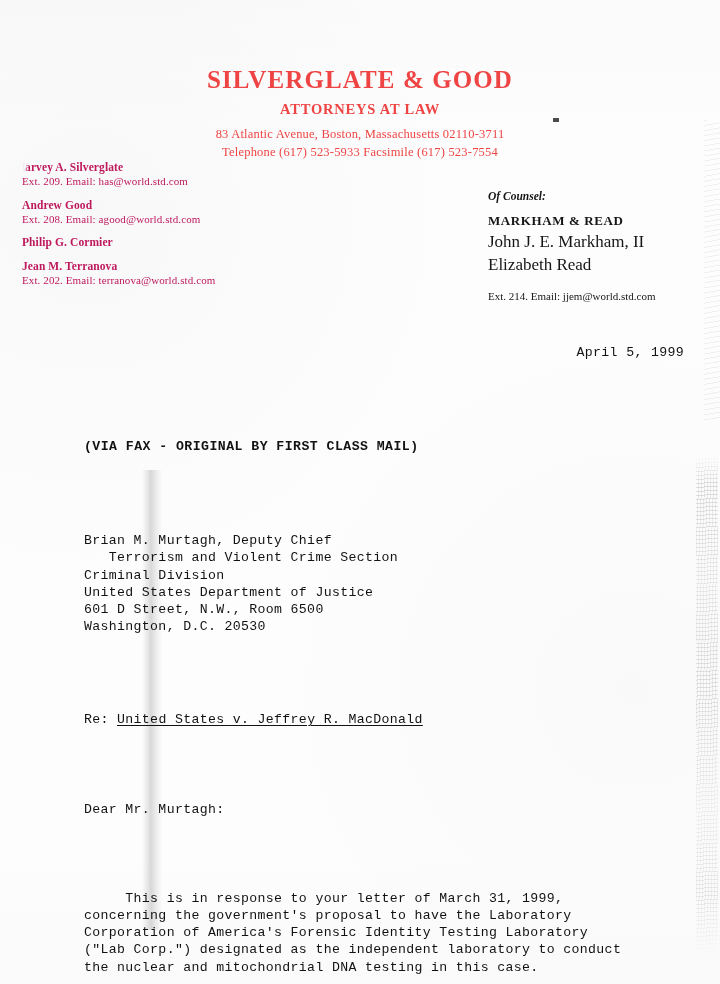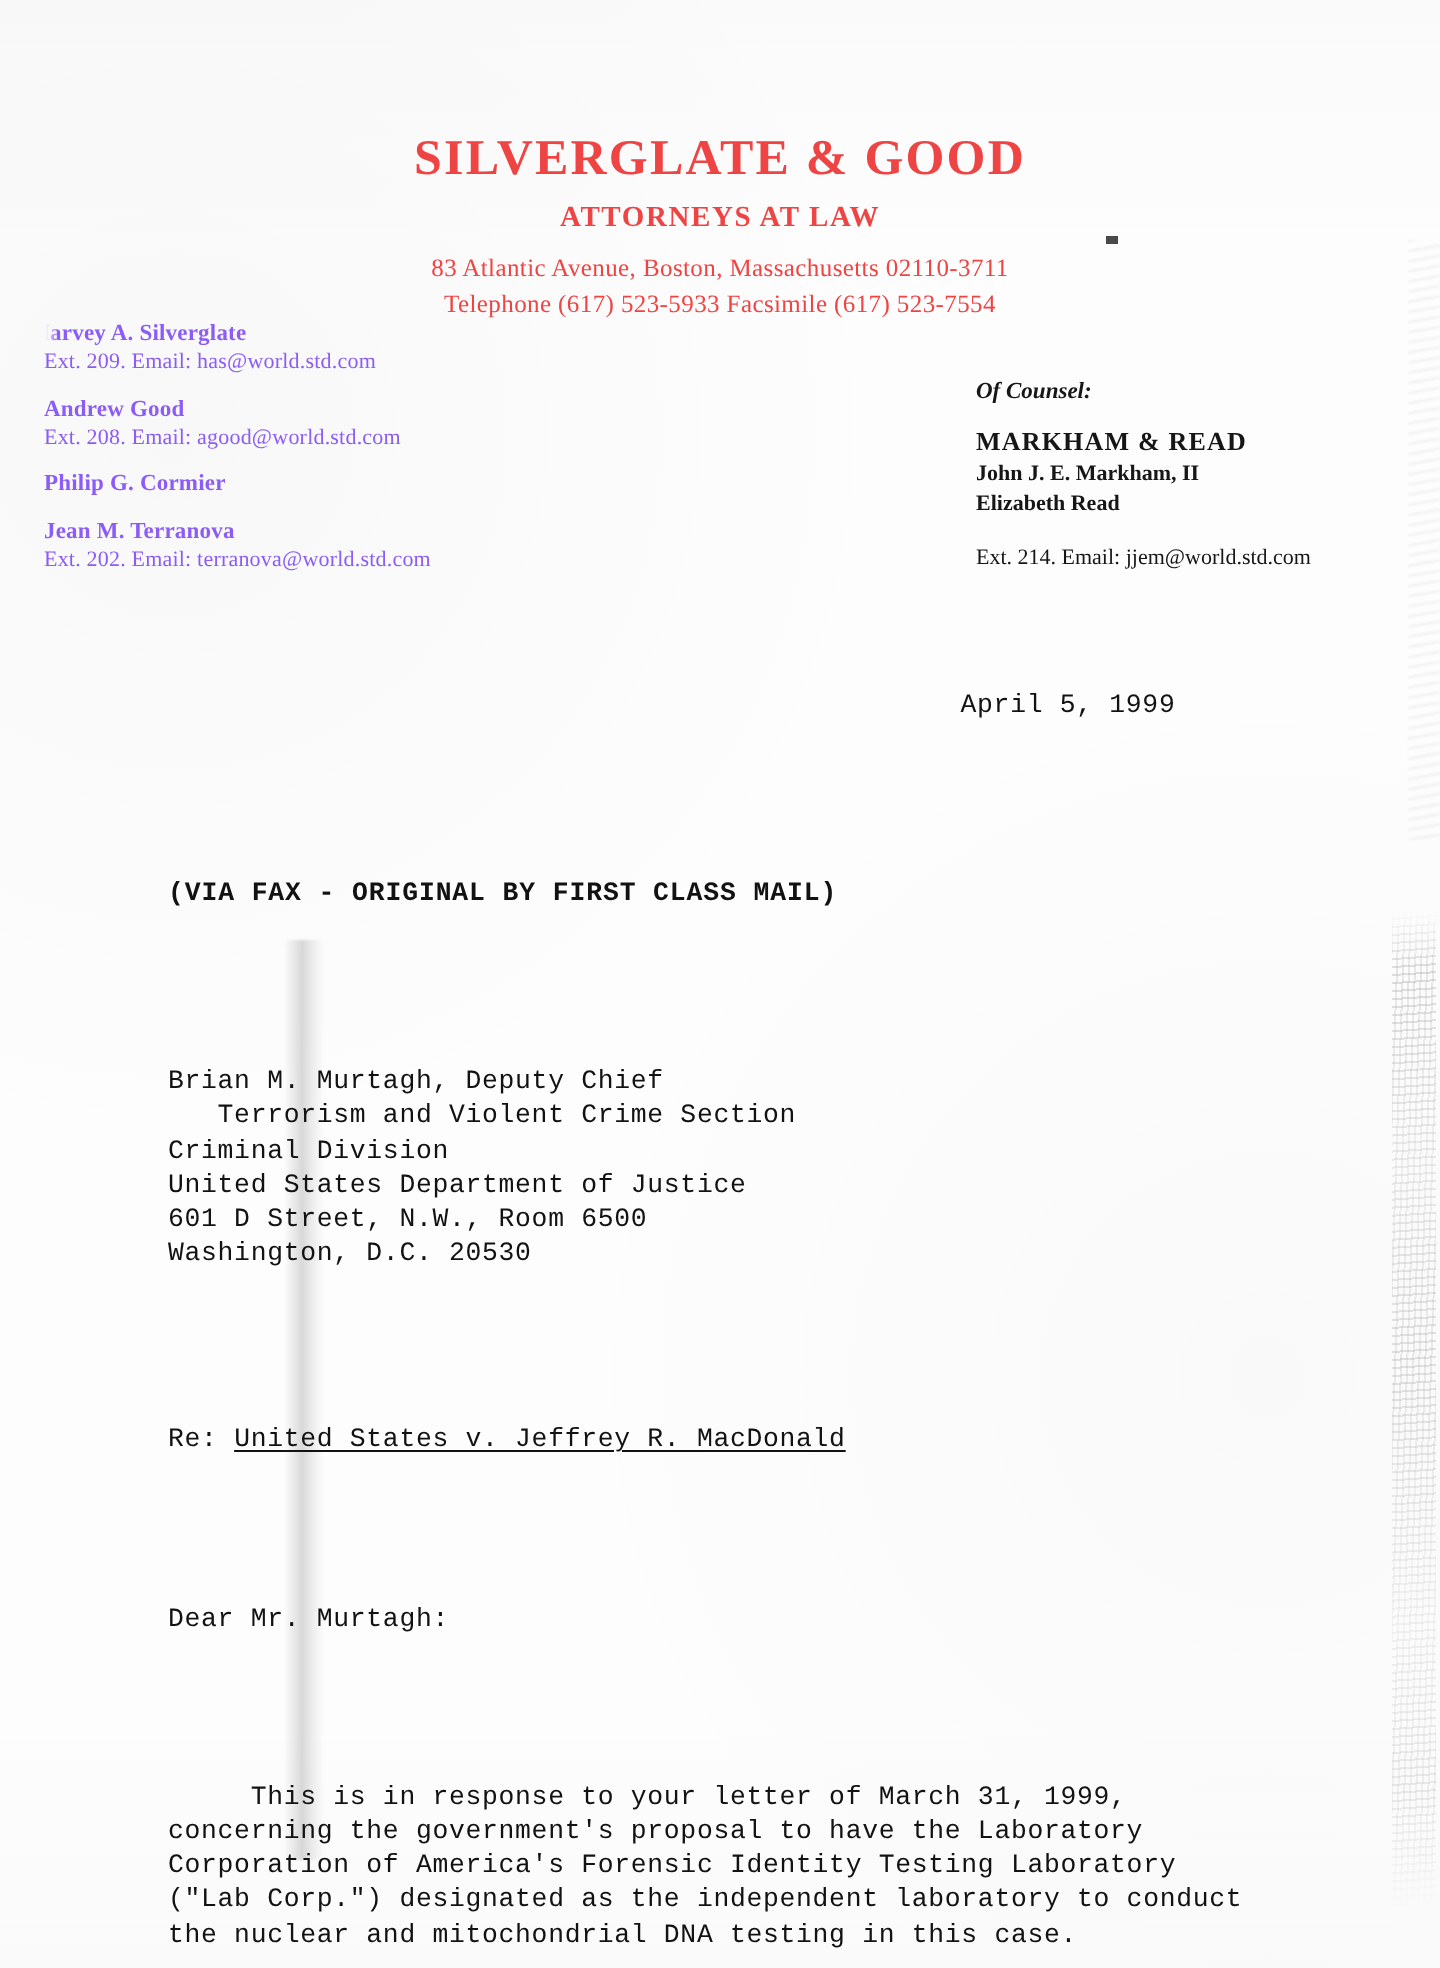--- a/index.html
+++ b/index.html
@@ -139,21 +139,21 @@
     filter: blur(0.22px);
   }
 
   
   #attorneys {
     position: absolute;
     left: 22px;
     top: 160px;
     width: 270px;
     font-family: "Liberation Serif", "DejaVu Serif", serif;
-    color: #8b5cf6;
+    color: #be185d;
     filter: blur(0.25px);
   }
   .atty {
     margin-bottom: 9px;
   }
   .atty-name {
     font-size: 11.5px;
     font-weight: bold;
     line-height: 1.25;
     letter-spacing: 0.1px;
@@ -186,22 +186,22 @@
     font-style: italic;
     margin-bottom: 10px;
   }
   #oc-firm {
     font-size: 13px;
     font-weight: bold;
     letter-spacing: 0.6px;
     line-height: 1.35;
   }
   .oc-person {
-    font-size: 11px;
-    font-weight: bold;
+    font-size: 17px;
+    font-weight: normal;
     line-height: 1.4;
   }
   #oc-contact {
     font-size: 11px;
     line-height: 1.4;
     margin-top: 12px;
   }
 
   
   #letter {
@@ -211,21 +211,21 @@
     width: 600px;
     font-family: "Liberation Mono", "DejaVu Sans Mono", monospace;
     font-size: 13.2px;
     line-height: 17.2px;
     color: #121212;
     letter-spacing: 0.35px;
     white-space: pre;
     filter: blur(0.18px);
   }
   #date-line {
-    text-align: center;
+    text-align: right;
     padding-left: 300px;
     margin-bottom: 26px;
   }
   #delivery-note {
     font-weight: bold;
     letter-spacing: 0.45px;
     margin-bottom: 25px;
   }
   #recipient {
     margin-bottom: 24px;

